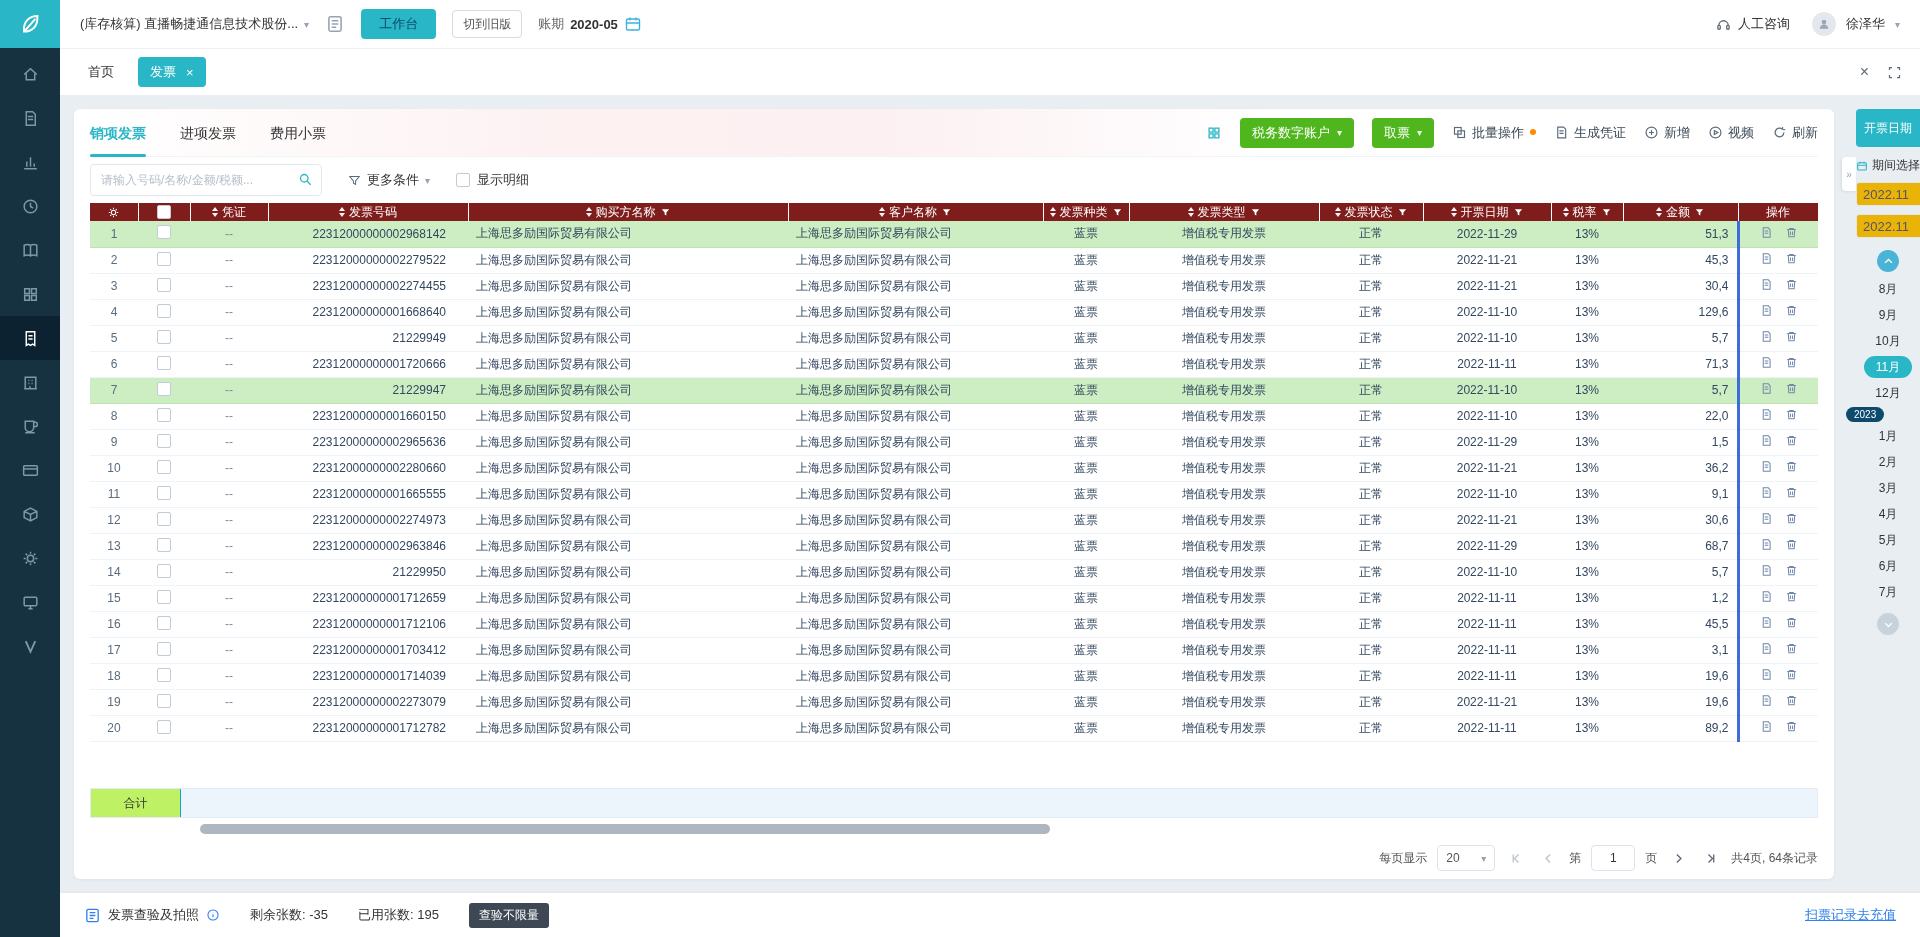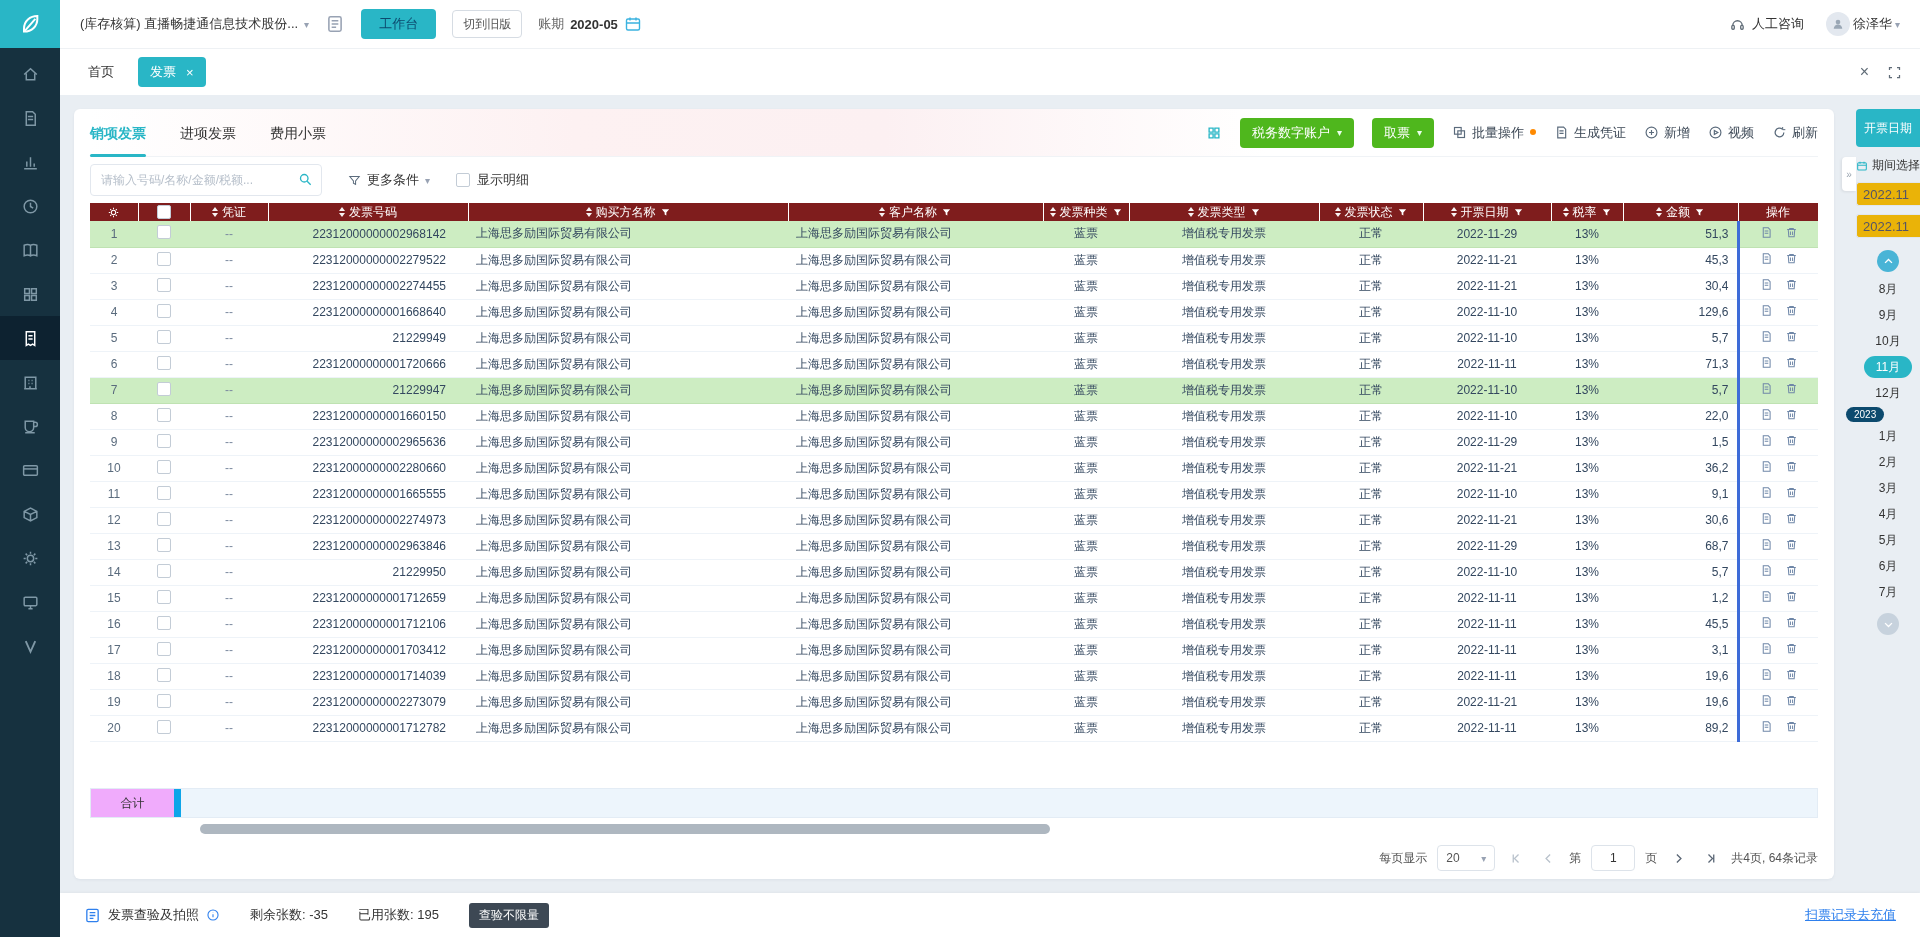--- a/index.html
+++ b/index.html
@@ -22,21 +22,21 @@
   .company{display:flex;align-items:center;gap:6px;font-size:13px;color:#333;max-width:280px;cursor:pointer;}
   .company .txt{white-space:nowrap;overflow:hidden;text-overflow:ellipsis;}
   .caret{font-size:10px;color:#98a2b3;}
   .btn-teal{background:#29b6c6;color:#0c4a6e;border:none;height:30px;padding:0 18px;border-radius:4px;font-size:13px;cursor:pointer;}
   .btn-old{background:#fff;color:#555;border:1px solid #d6dce3;height:28px;padding:0 10px;border-radius:4px;font-size:12px;cursor:pointer;}
   .period{display:flex;align-items:center;gap:6px;font-size:13px;}
   .period .lbl{color:#666;}
   .period .val{color:#333;font-weight:bold;}
   .top-right{margin-left:auto;display:flex;align-items:center;gap:22px;}
   .support{display:flex;align-items:center;gap:6px;font-size:13px;color:#333;cursor:pointer;}
-  .userbox{display:flex;align-items:center;gap:3px;font-size:13px;cursor:pointer;}
+  .userbox{display:flex;align-items:center;gap:10px;font-size:13px;cursor:pointer;}
   .avatar{width:24px;height:24px;border-radius:50%;background:#e3e8ef;display:flex;align-items:center;justify-content:center;color:#9aa7b5;}
 
   
   .tabstrip{height:46px;background:#fff;display:flex;align-items:center;padding:0 18px;gap:14px;}
   .wtab{font-size:13px;color:#333;padding:6px 10px;cursor:pointer;}
   .wtab.active{background:#29b6c6;color:#fff;border-radius:4px;display:flex;align-items:center;gap:10px;padding:6px 12px;}
   .wtab .x{font-size:13px;line-height:1;cursor:pointer;}
   .strip-icons{margin-left:auto;display:flex;align-items:center;gap:18px;color:#5f6b76;}
   .strip-icons .ibtn{cursor:pointer;font-size:16px;line-height:1;}
 
@@ -91,21 +91,21 @@
   .c-amt{text-align:right;padding-right:8px;}
   .c-ops{text-align:center;}
   tbody td.c-ops{border-left:3px solid #3e6cd8;}
   .ops-ic{display:inline-flex;gap:12px;align-items:center;justify-content:center;color:#6f87a8;}
   .ops-ic span{cursor:pointer;display:inline-flex;}
 
   .spacer{flex:1;}
 
   
   .total-row{height:30px;display:flex;align-items:stretch;background:#edf5fc;font-size:12px;border:1px solid #e3ecf5;width:1728px;}
-  .total-label{width:90px;background:#f0abfc;border-right:7px solid #0ea5e9;display:flex;align-items:center;justify-content:center;color:#333;font-family:Liberation Serif, serif;}
+  .total-label{width:90px;background:#bef264;border-right:1px solid #0ea5e9;display:flex;align-items:center;justify-content:center;color:#333;font-family:Liberation Serif, serif;}
   .total-rest{flex:1;display:flex;align-items:center;}
   .total-amount{margin-left:auto;margin-right:86px;font-weight:bold;color:#222;font-size:12.5px;}
 
   
   .hscroll{height:12px;position:relative;margin:5px 0 2px 0;width:1728px;}
   .hthumb{position:absolute;left:110px;top:1px;width:850px;height:10px;border-radius:5px;background:#aeb7c0;cursor:pointer;}
 
   
   .pagi{height:42px;display:flex;align-items:center;justify-content:flex-end;gap:10px;font-size:12px;color:#555;}
   .selectbox{width:58px;height:26px;border:1px solid #dde3ea;border-radius:4px;display:flex;align-items:center;justify-content:space-between;padding:0 8px;cursor:pointer;background:#fff;}

